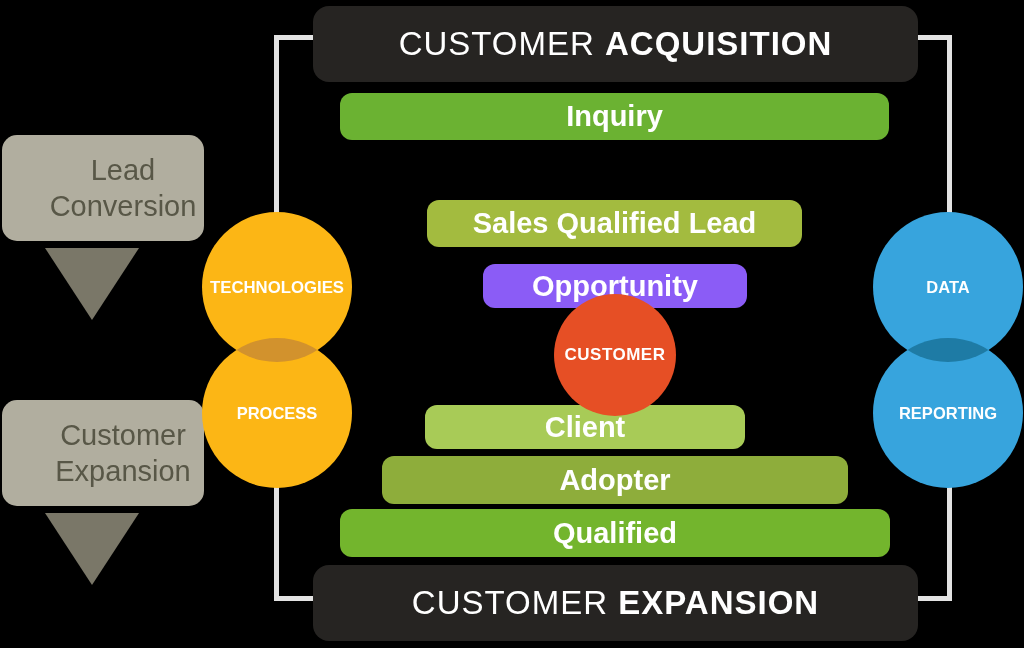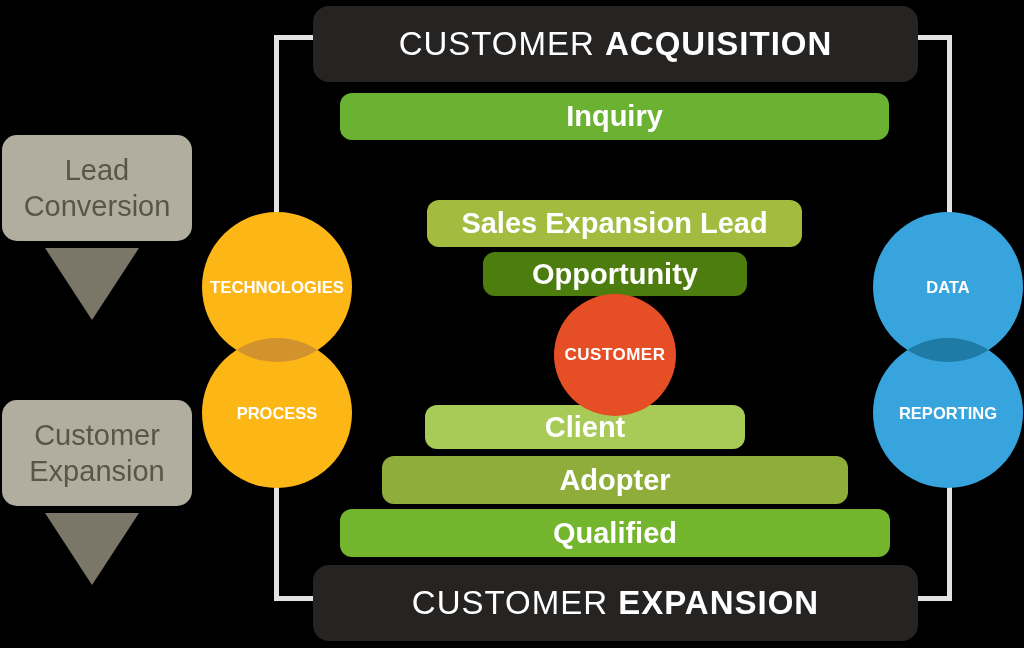--- a/index.html
+++ b/index.html
@@ -69,34 +69,35 @@
     font-size: 17px;
     font-weight: 700;
     letter-spacing: 0.5px;
     z-index: 4;
   }
 
   
   .callout {
     position: absolute;
     left: 2px;
-    width: 190px;
+    width: 162px;
     height: 106px;
     background: #b1ae9f;
     border-radius: 15px;
     display: flex;
     flex-direction: column;
     align-items: center;
     justify-content: center;
     color: #585747;
     font-size: 29px;
     font-weight: 500;
     line-height: 1.25;
     text-align: center;
     z-index: 2;
+    padding-left: 40px;
   }
   .callout-1 { top: 135px; }
   .callout-2 { top: 400px; }
   .tri {
     position: absolute;
     left: 45px;
     width: 0; height: 0;
     border-left: 47px solid transparent;
     border-right: 47px solid transparent;
     border-top: 72px solid #7a7768;
@@ -128,22 +129,22 @@
   <div class="bracket br-v"></div>
   <div class="bracket br-ht"></div>
   <div class="bracket br-hb"></div>
 
   <div class="title-bar title-top">
     <span class="light">CUSTOMER </span>
     <span class="heavy">ACQUISITION</span>
   </div>
 
   <div class="funnel-bar" style="left: 340px; top: 93px; width: 549px; height: 47px; background: rgb(107, 178, 50);">Inquiry</div>
-  <div class="funnel-bar" style="left: 427px; top: 200px; width: 375px; height: 47px; background: rgb(163, 187, 63);">Sales Expansion Lead</div>
-  <div class="funnel-bar" style="left: 483px; top: 252px; width: 264px; height: 44px; background: #4d7c0f;">Opportunity</div>
+  <div class="funnel-bar" style="left: 427px; top: 200px; width: 375px; height: 47px; background: rgb(163, 187, 63);">Sales Qualified Lead</div>
+  <div class="funnel-bar" style="left: 483px; top: 264px; width: 264px; height: 44px; background: #8b5cf6;">Opportunity</div>
 
   <div class="funnel-bar" style="left: 425px; top: 405px; width: 320px; height: 44px; background: rgb(168, 203, 87);">Client</div>
   <div class="funnel-bar" style="left: 382px; top: 456px; width: 466px; height: 48px; background: rgb(142, 173, 59);">Adopter</div>
   <div class="funnel-bar" style="left: 340px; top: 509px; width: 550px; height: 48px; background: rgb(115, 181, 45);">Qualified</div>
 
   <div class="customer-circle">
     <span>CUSTOMER</span>
   </div>
 
   <div class="title-bar title-bottom">

